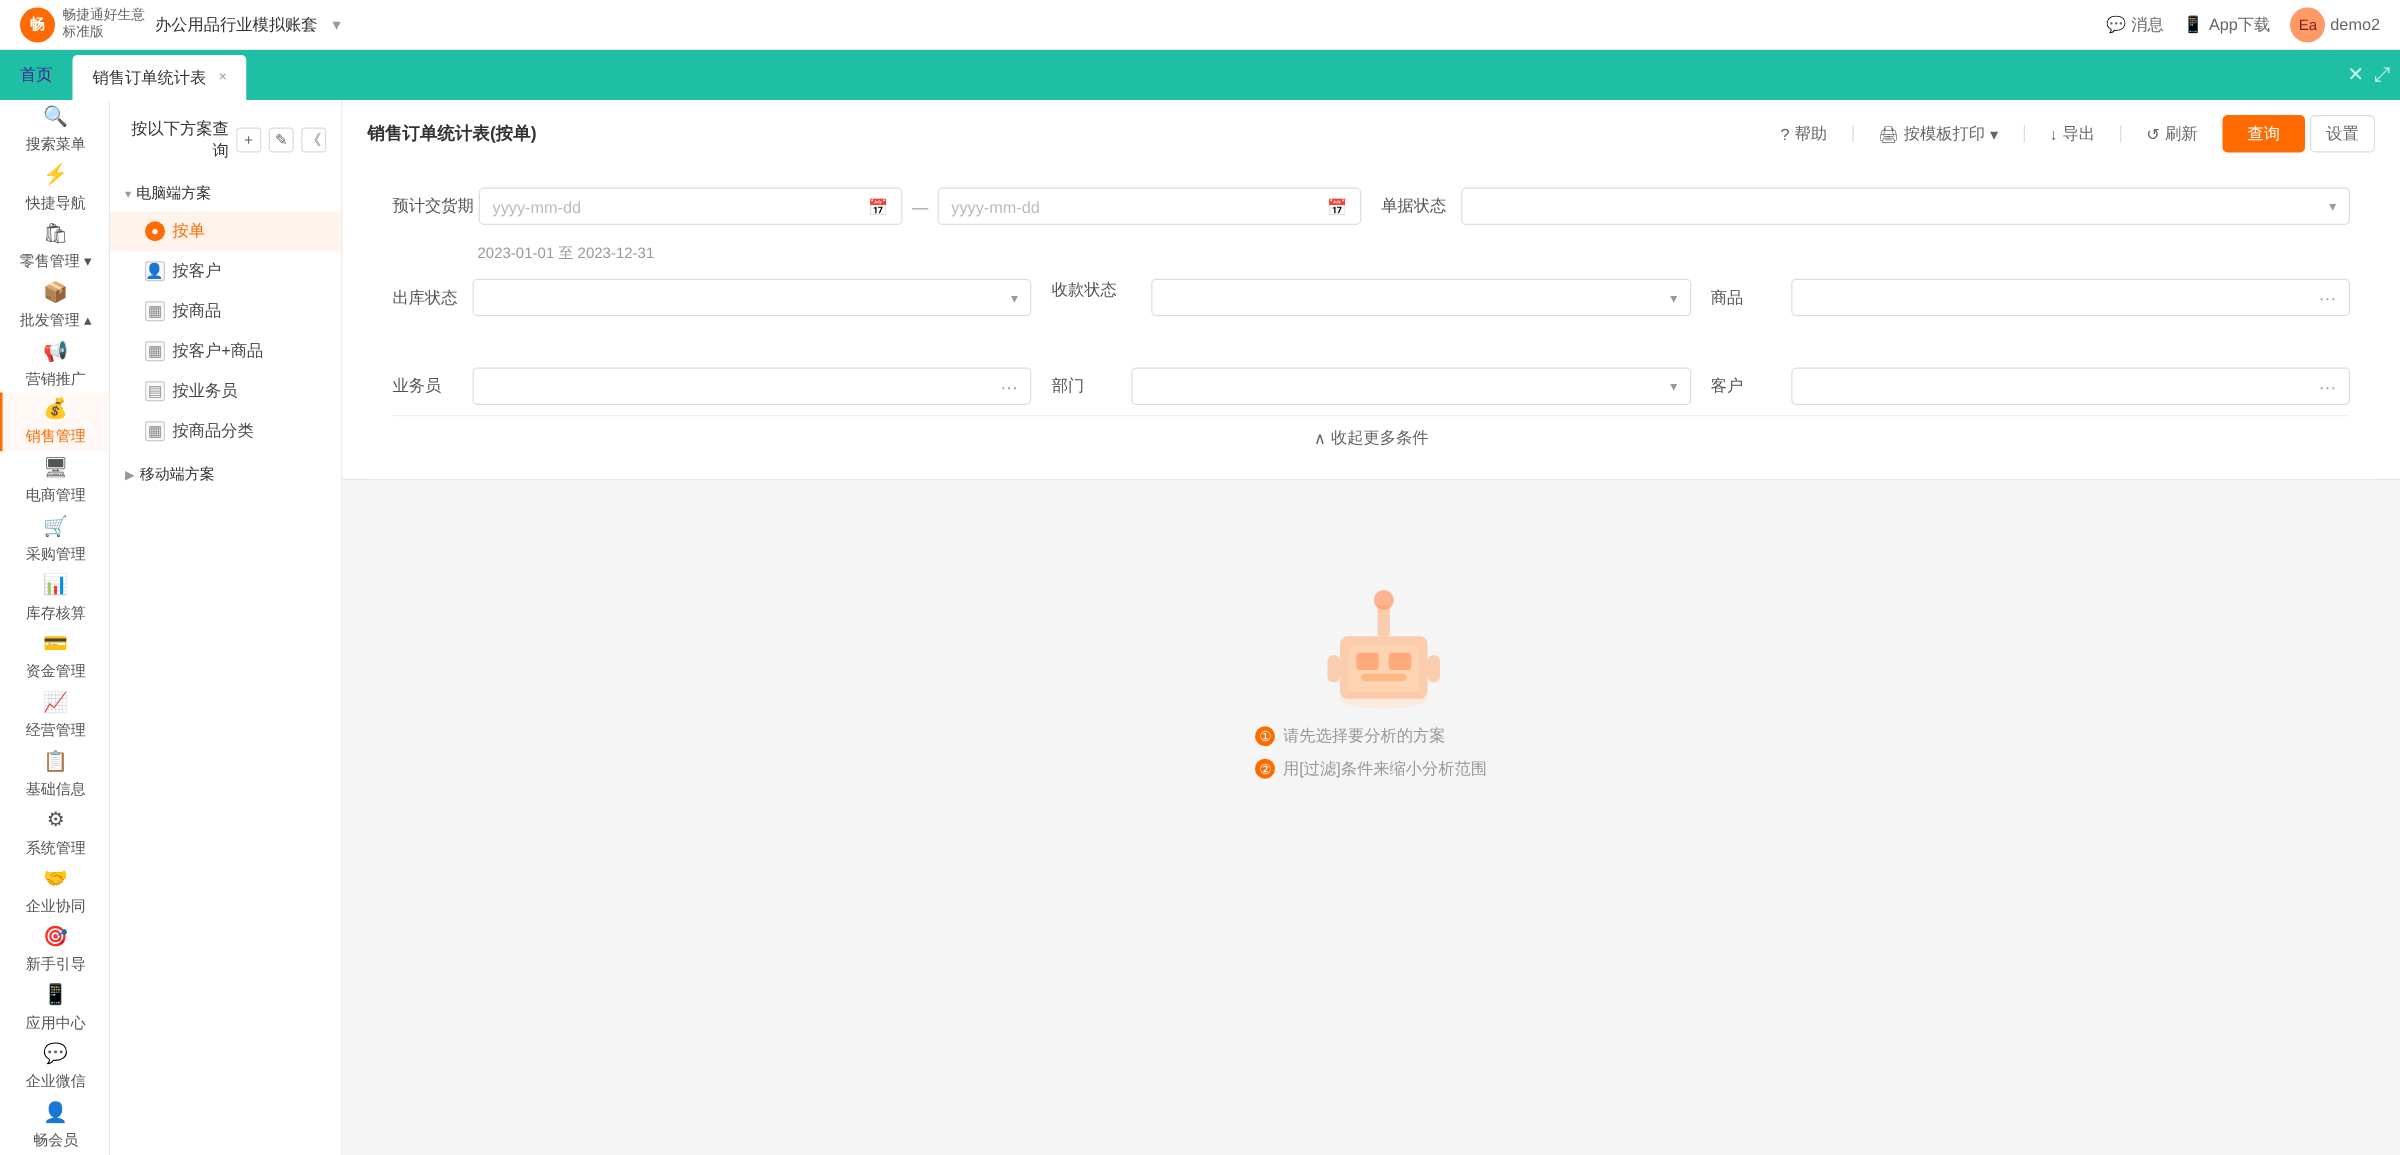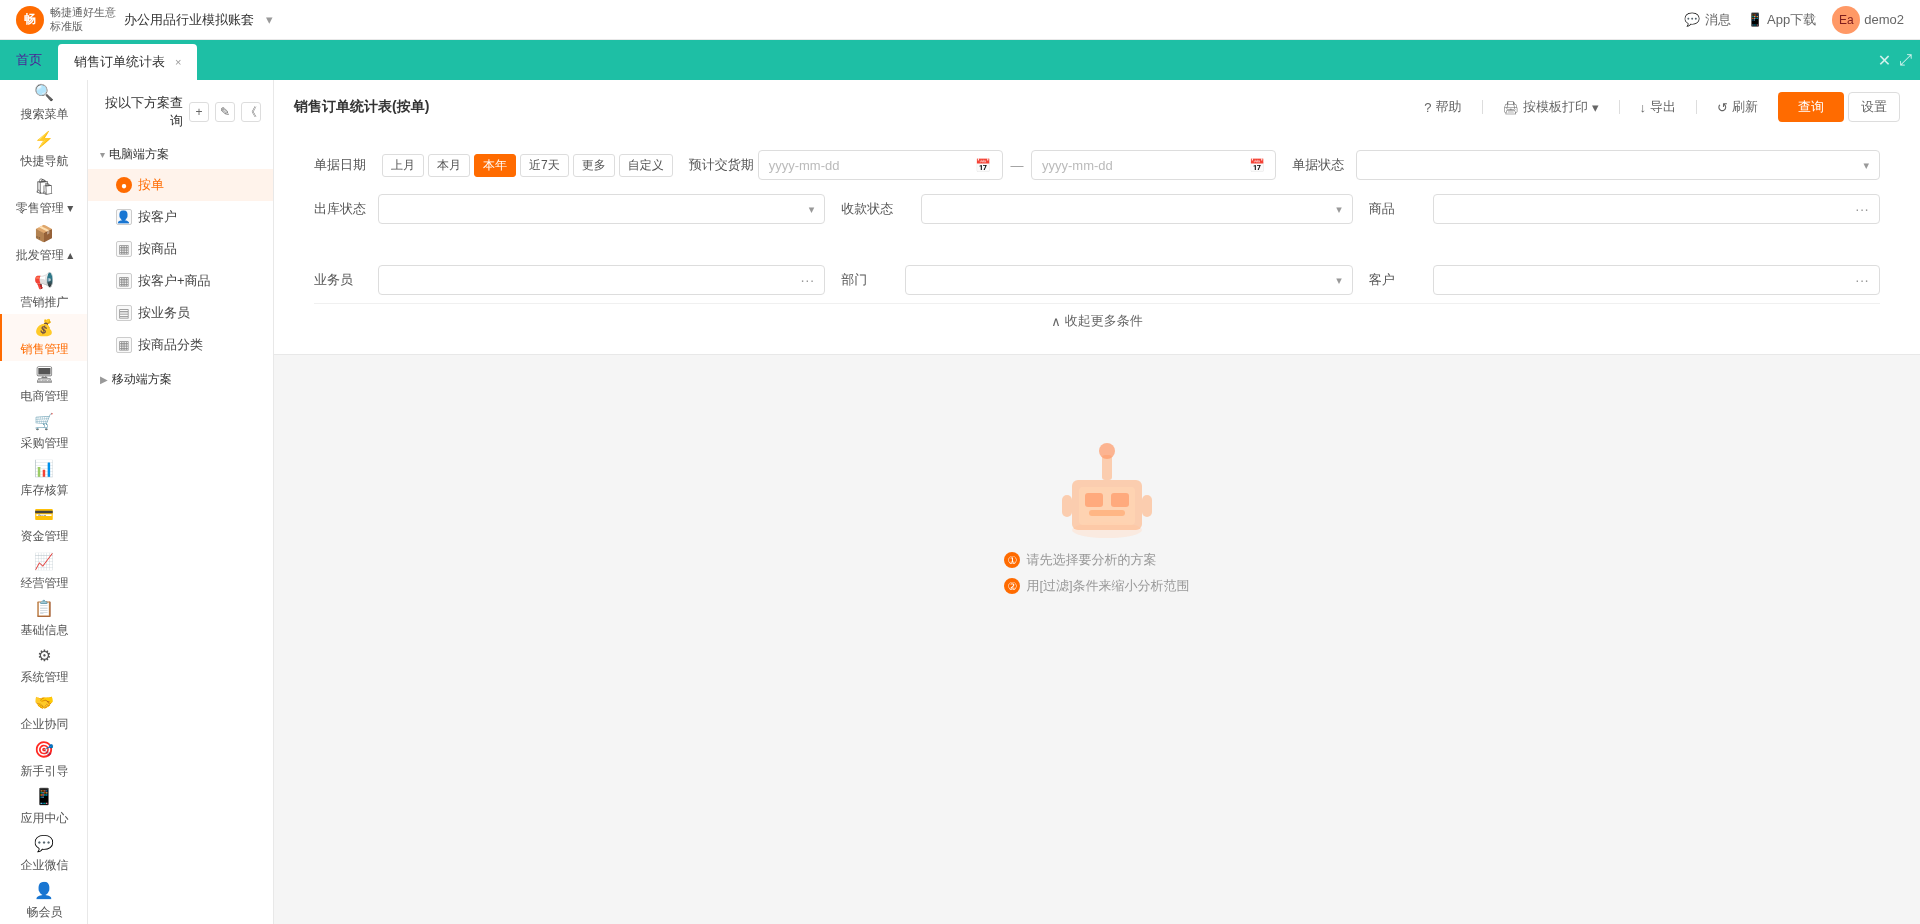--- a/index.html
+++ b/index.html
@@ -554,31 +554,20 @@
               <button class="btn-primary">查询</button>
               <button class="btn-settings">设置</button>
             </div>
           </div>
         </div>
 
         <div class="filter-area">
 
           <div style="display:flex;align-items:center;margin-bottom:14px;gap:16px;">
 
-            <div style="display:flex;align-items:center;gap:4px;flex:0 0 auto;">
-              <span class="filter-label">单据日期</span>
-              <div class="date-shortcuts">
-                <button class="date-btn">上月</button>
-                <button class="date-btn">本月</button>
-                <button class="date-btn active">本年</button>
-                <button class="date-btn">近7天</button>
-                <button class="date-btn">更多</button>
-                <button class="date-btn">自定义</button>
-              </div>
-            </div>
 
             <div style="display:flex;align-items:center;gap:4px;flex:1;">
               <span class="filter-label">预计交货期</span>
               <div class="date-input-box">
                 <span class="filter-select-placeholder">yyyy-mm-dd</span>
                 <span class="date-icon">📅</span>
               </div>
               <span class="filter-separator">—</span>
               <div class="date-input-box">
                 <span class="filter-select-placeholder">yyyy-mm-dd</span>
@@ -588,30 +577,33 @@
 
             <div style="display:flex;align-items:center;gap:4px;flex:1;">
               <span class="filter-label">单据状态</span>
               <div class="status-select">
                 <span></span>
                 <span class="filter-chevron">▾</span>
               </div>
             </div>
           </div>
 
+          <div style="font-size:12px;color:#999;margin-bottom:12px;margin-left:68px;">
+            <span>2023-01-01 至 2023-12-31</span>
+          </div>
 
           <div style="display:grid;grid-template-columns:1fr 1fr 1fr;gap:0 16px;">
             <div style="display:flex;align-items:center;gap:4px;">
               <span class="filter-label">出库状态</span>
               <div class="filter-select">
                 <span class="filter-select-placeholder"></span>
                 <span class="filter-chevron">▾</span>
               </div>
             </div>
-            <div style="display:flex;align-items:center;gap:20px;">
+            <div style="display:flex;gap:20px;">
               <span class="filter-label">收款状态</span>
               <div class="filter-select">
                 <span class="filter-select-placeholder"></span>
                 <span class="filter-chevron">▾</span>
               </div>
             </div>
             <div style="display:flex;align-items:center;gap:4px;">
               <span class="filter-label">商品</span>
               <div class="filter-select">
                 <span class="filter-select-placeholder"></span>

